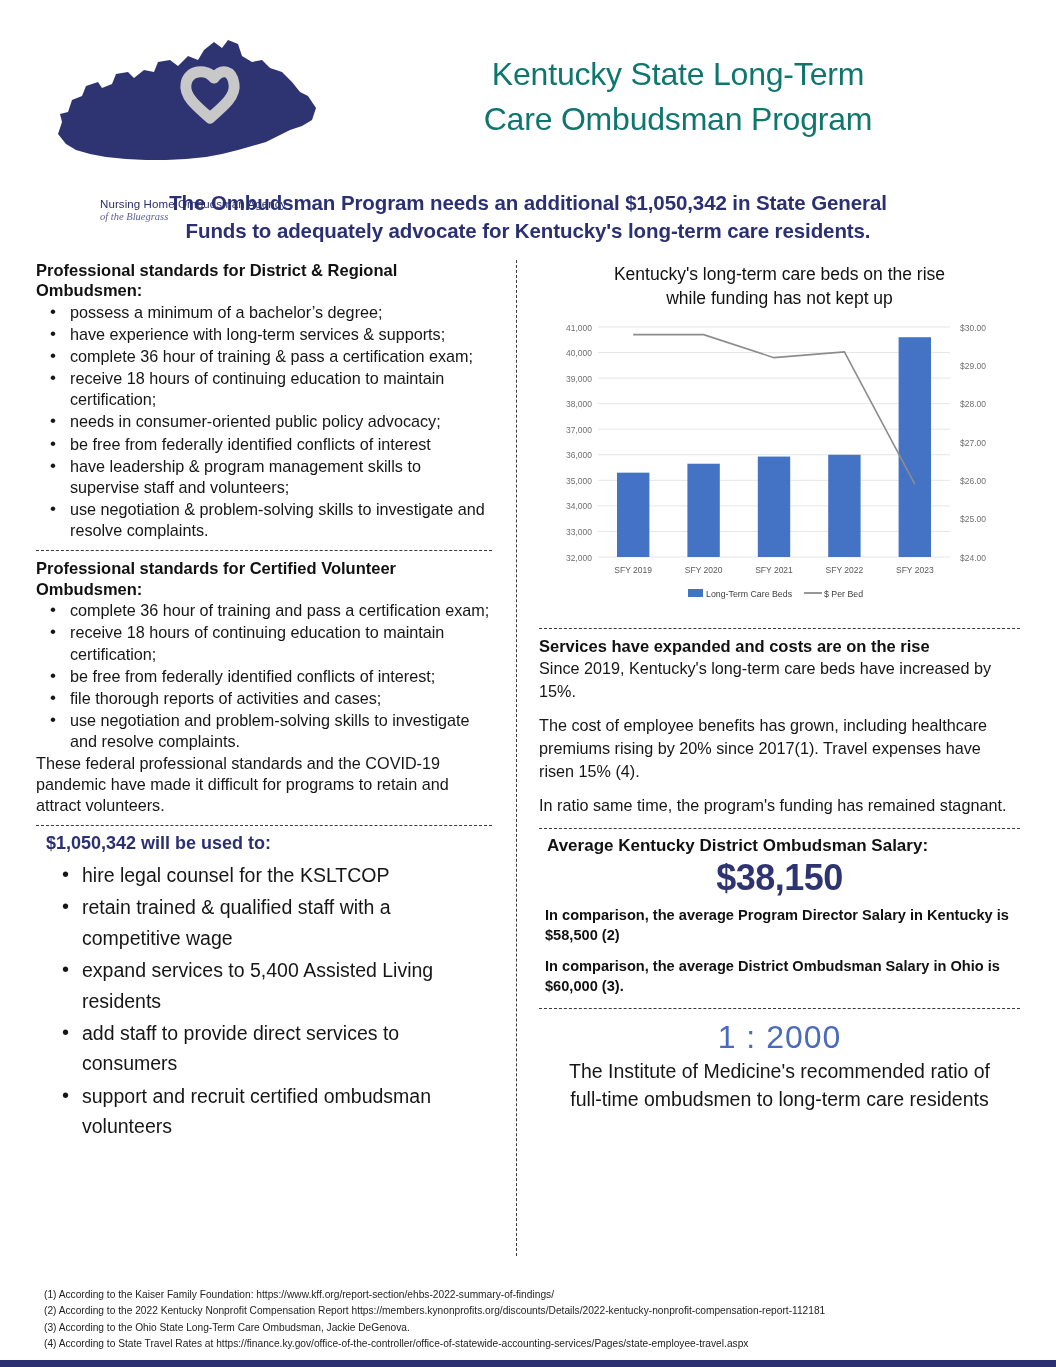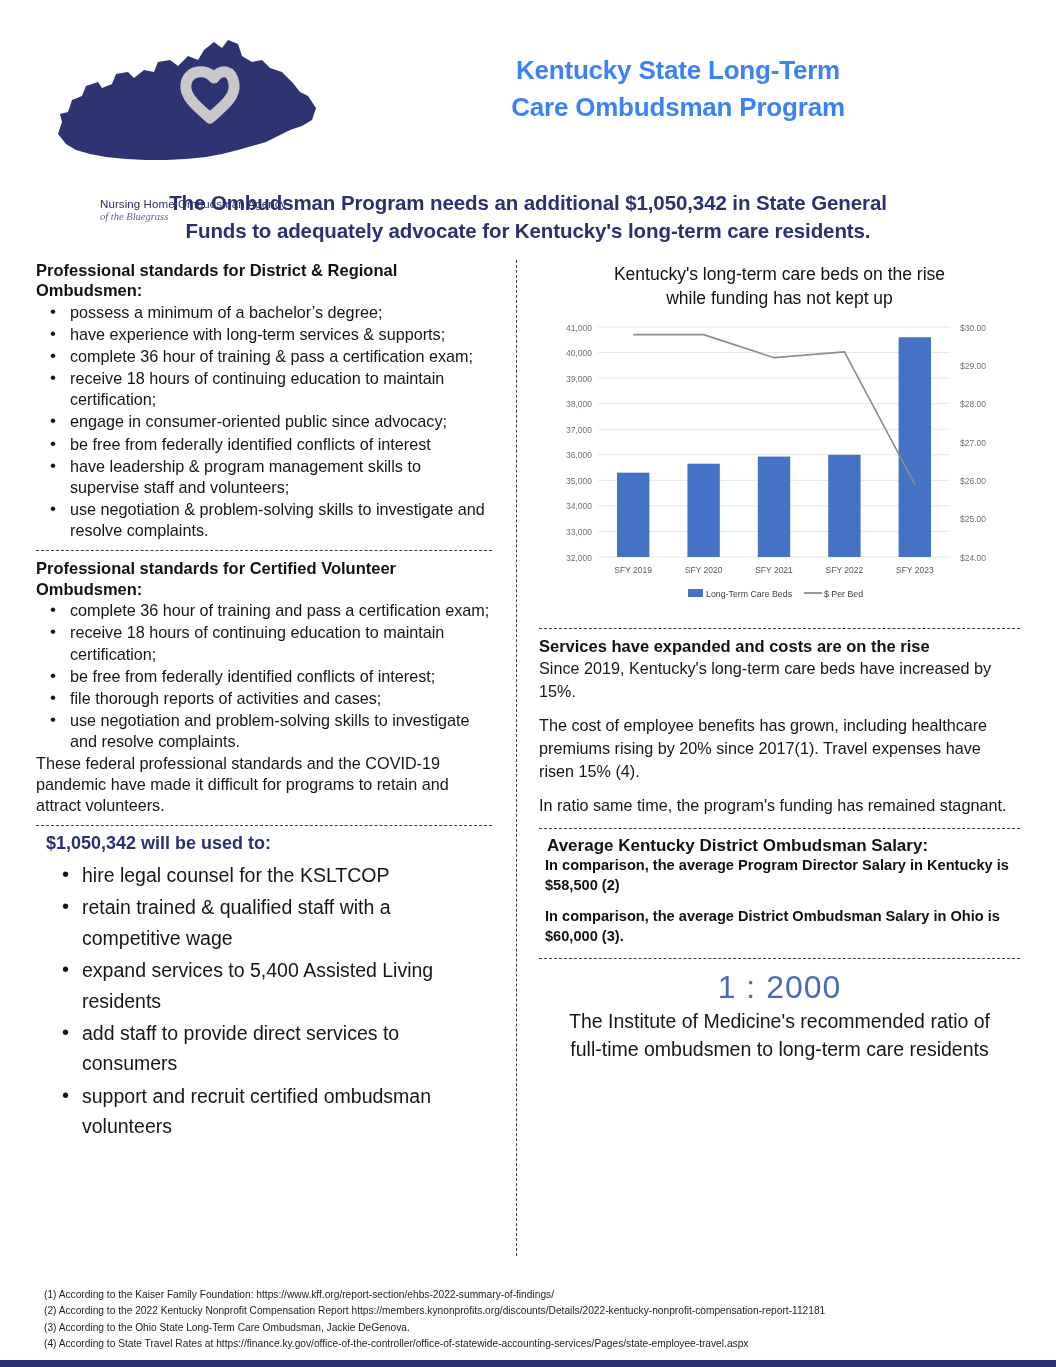--- a/index.html
+++ b/index.html
@@ -11,21 +11,21 @@
   .page{position:relative;width:1056px;height:1367px;box-sizing:border-box;}
 
   
   .header{display:flex;align-items:flex-start;padding:26px 40px 0 40px;height:185px;box-sizing:border-box;}
   .logo-wrap{width:300px;position:relative;flex:0 0 300px;}
   .logo-svg{display:block;margin-left:6px;}
   .logo-caption{position:absolute;left:60px;top:140px;width:240px;margin-top:32px;}
   .logo-caption .l1{font-family:"Liberation Sans",sans-serif;font-size:11.5px;color:#2b2f6b;letter-spacing:.1px;}
   .logo-caption .l2{font-family:"Liberation Serif",serif;font-style:italic;font-size:10.5px;color:#5a5f95;margin-top:1px;}
   .title{flex:1;text-align:center;padding-top:26px;}
-  .title .tline{font-size:26px;line-height:1.42;color:#3b82f6;font-weight:700;letter-spacing:-.2px;}
+  .title .tline{font-size:32px;line-height:1.42;color:#0f766e;font-weight:400;letter-spacing:-.2px;}
 
   .subtitle{padding:4px 48px 0 48px;text-align:center;}
   .subtitle div{font-size:20.5px;font-weight:bold;color:#2b3073;line-height:1.38;letter-spacing:-.1px;}
 
   
   .columns{display:flex;padding:14px 36px 0 36px;box-sizing:border-box;height:1010px;}
   .col-left{width:470px;flex:0 0 470px;padding-right:14px;box-sizing:border-box;}
   .vdiv{width:0;flex:0 0 0;border-left:1.6px dashed #3a3a3a;margin:0 10px;}
   .col-right{flex:1;padding-left:12px;box-sizing:border-box;}
 
@@ -92,21 +92,21 @@
   <div class="columns">
 
     <div class="col-left">
 
       <h3 class="sec">Professional standards for District &amp; Regional Ombudsmen:</h3>
       <ul class="bul" id="district-list">
           <li>possess a minimum of a bachelor’s degree;</li>
           <li>have experience with long-term services &amp; supports;</li>
           <li>complete 36 hour of training &amp; pass a certification exam;</li>
           <li>receive 18 hours of continuing education to maintain certification;</li>
-          <li>engage in consumer-oriented public since advocacy;</li>
+          <li>needs in consumer-oriented public policy advocacy;</li>
           <li>be free from federally identified conflicts of interest</li>
           <li>have leadership &amp; program management skills to supervise staff and volunteers;</li>
           <li>use negotiation &amp; problem-solving skills to investigate and resolve complaints.</li>
         </ul>
 
       <div class="hdash"></div>
 
       <h3 class="sec">Professional standards for Certified Volunteer Ombudsmen:</h3>
       <ul class="bul" id="volunteer-list">
           <li>complete 36 hour of training and pass a certification exam;</li>
@@ -188,20 +188,21 @@
       <div class="hdash"></div>
 
       <h4 class="rsec">Services have expanded and costs are on the rise</h4>
       <p class="rtxt">Since 2019, Kentucky's long-term care beds have increased by 15%.</p>
       <p class="rtxt">The cost of employee benefits has grown, including healthcare premiums rising by 20% since 2017(1). Travel expenses have risen 15% (4).</p>
       <p class="rtxt">In ratio same time, the program's funding has remained stagnant.</p>
 
       <div class="hdash"></div>
 
       <div class="sal-head">Average Kentucky District Ombudsman Salary:</div>
+      <div class="sal-amt">$38,150</div>
       <p class="cmp">In comparison, the average Program Director Salary in Kentucky is $58,500 (2)</p>
       <p class="cmp">In comparison, the average District Ombudsman Salary in Ohio is $60,000 (3).</p>
 
       <div class="hdash"></div>
 
       <div class="ratio">1 : 2000</div>
       <div class="ratio-sub">The Institute of Medicine's recommended ratio of full-time ombudsmen to long-term care residents</div>
     </div>
   </div>
 

